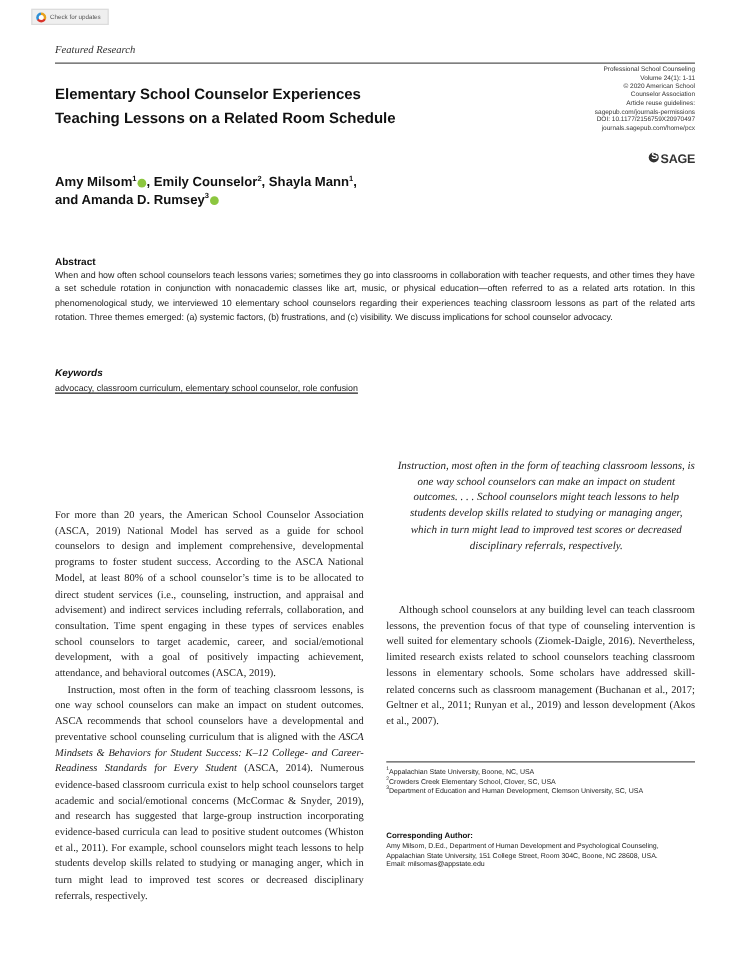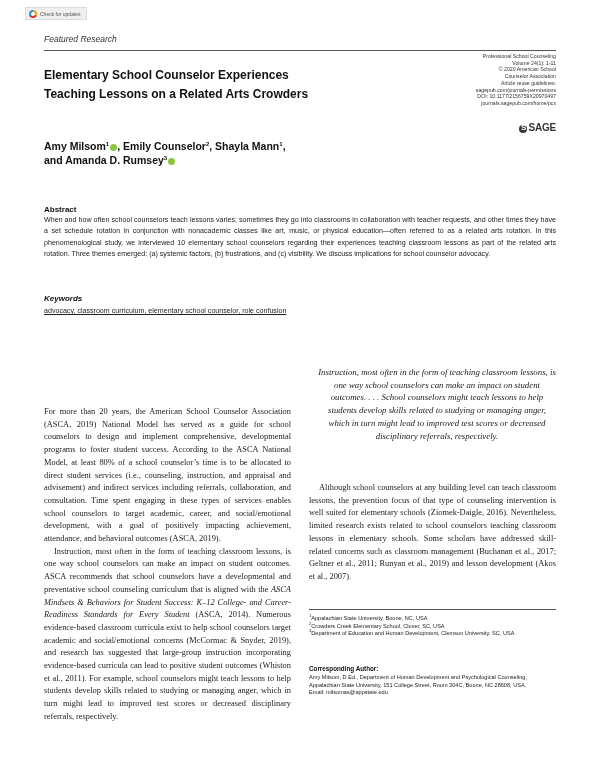--- a/index.html
+++ b/index.html
@@ -9,25 +9,25 @@
 
     .check-updates {
       position: absolute; left: 25px; top: 7px; height: 13px; width: 62px;
       background: #efefef; border: 1px solid #dcdcdc; display: flex; align-items: center;
       gap: 3px; padding: 0 3px; box-sizing: border-box; cursor: pointer;
     }
     .check-updates .cu-icon { width: 8px; height: 8px; border-radius: 50%; background: conic-gradient(#e8a21c 0 33%, #d9342b 33% 66%, #2f8fd6 66% 100%); position: relative; flex: none; }
     .check-updates .cu-icon::after { content: ""; position: absolute; left: 2px; top: 2px; width: 4px; height: 4px; border-radius: 50%; background: #fff; }
     .check-updates .cu-label { font-size: 5px; color: #555; white-space: nowrap; }
 
-    .section-label { position: absolute; left: 44px; top: 34px; font-size: 8.5px; font-style: italic; color: #333; }
+    .section-label { position: absolute; left: 44px; top: 34px; font-size: 8.5px; font-style: italic; color: #333; font-family: Liberation Serif, serif; }
     .top-rule { position: absolute; left: 44px; top: 50px; width: 512px; height: 1px; background: #555; }
 
     .journal-meta { position: absolute; right: 44px; top: 53px; text-align: right; font-size: 5.2px; line-height: 6.7px; color: #333; width: 130px; }
-    .sage-logo { position: absolute; right: 44px; top: 122px; display: flex; align-items: flex-end; gap: 1px; font-size: 10px; font-weight: bold; color: #333; letter-spacing: -0.2px; }
+    .sage-logo { position: absolute; right: 44px; top: 122px; display: flex; align-items: flex-start; gap: 1px; font-size: 10px; font-weight: bold; color: #333; letter-spacing: -0.2px; }
     .sage-logo .sage-mark { width: 8px; height: 8px; border-radius: 50%; background: #333; position: relative; }
     .sage-logo .sage-mark::after { content: "S"; position: absolute; left: 1.5px; top: -2px; font-size: 8px; color: #fff; }
 
     .title { position: absolute; left: 44px; top: 66px; width: 380px; font-size: 12px; font-weight: bold; line-height: 19px; color: #111; }
 
     .authors { position: absolute; left: 44px; top: 139px; width: 300px; font-size: 10.5px; font-weight: bold; line-height: 14px; color: #111; }
     .authors sup { font-size: 6px; vertical-align: super; line-height: 0; }
     .orcid { display: inline-block; width: 7px; height: 7px; border-radius: 50%; background: #8cc63f; vertical-align: -0.5px; margin-left: 1px; }
 
     .abstract-heading { position: absolute; left: 44px; top: 205px; font-size: 8px; font-weight: bold; color: #111; }
@@ -72,21 +72,21 @@
   <div>DOI: 10.1177/2156759X20970497</div>
   <div>journals.sagepub.com/home/pcx</div>
 </div>
 <div class="sage-logo sans">
   <span class="sage-mark"></span>
   <span>SAGE</span>
 </div>
 
 <div class="title sans">
   <div>Elementary School Counselor Experiences</div>
-  <div>Teaching Lessons on a Related Arts Crowders</div>
+  <div>Teaching Lessons on a Related Room Schedule</div>
 </div>
 
 <div class="authors sans">
   <span>Amy Milsom</span><sup>1</sup><span class="orcid"></span><span>, </span><span>Emily Counselor</span><sup>2</sup><span>, </span><span>Shayla Mann</span><sup>1</sup><span>,</span><br>
   <span>and </span><span>Amanda D. Rumsey</span><sup>3</sup><span class="orcid"></span>
 </div>
 
 <div class="abstract-heading sans">Abstract</div>
 <div class="abstract-body sans">When and how often school counselors teach lessons varies; sometimes they go into classrooms in collaboration with teacher requests, and other times they have a set schedule rotation in conjunction with nonacademic classes like art, music, or physical education—often referred to as a related arts rotation. In this phenomenological study, we interviewed 10 elementary school counselors regarding their experiences teaching classroom lessons as part of the related arts rotation. Three themes emerged: (a) systemic factors, (b) frustrations, and (c) visibility. We discuss implications for school counselor advocacy.</div>
 

